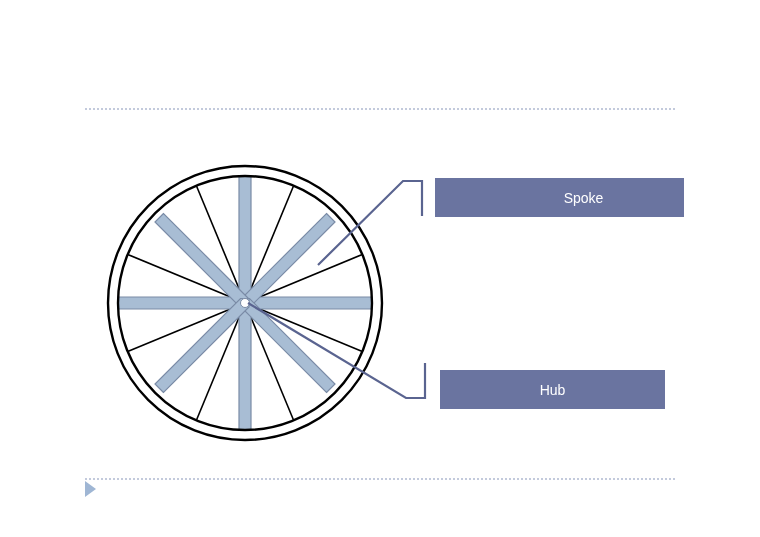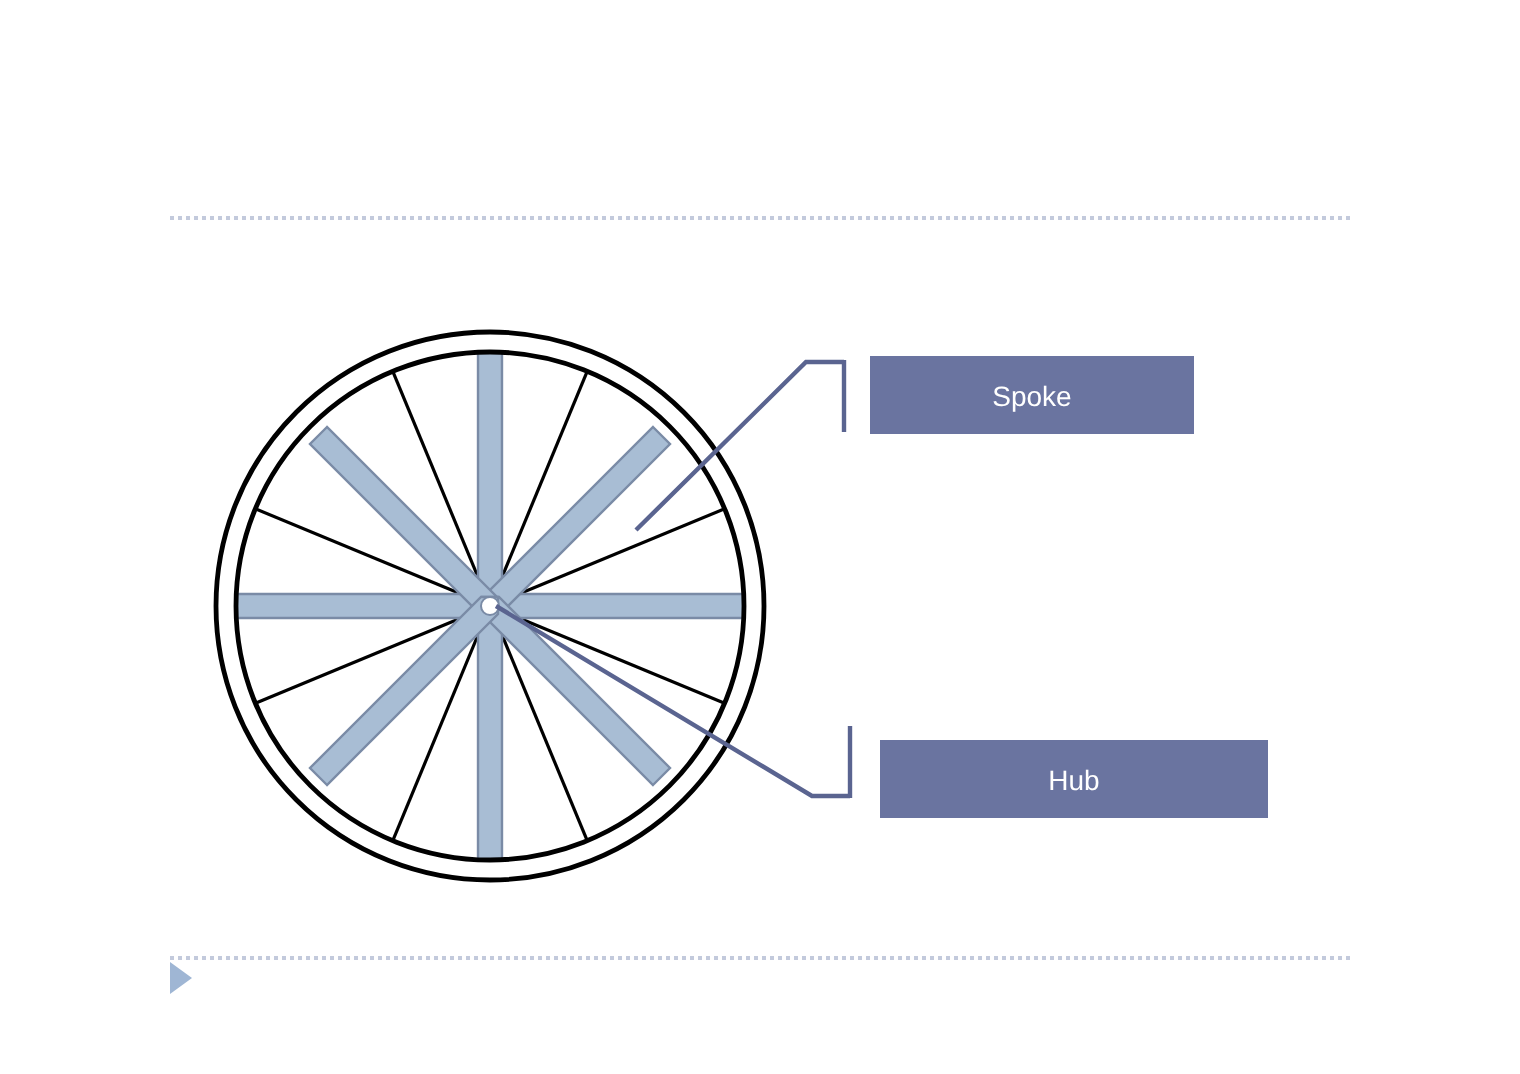--- a/index.html
+++ b/index.html
@@ -80,27 +80,28 @@
     font-family: "Liberation Sans", sans-serif;
     font-size: 14px;
     display: flex;
     align-items: center;
     justify-content: center;
     text-align: center;
   }
   #callout-spoke {
     left: 435px;
     top: 178px;
-    width: 162px;
+    width: 201px;
     height: 39px;
+    padding-left: 48px;
   }
   #callout-hub {
     left: 440px;
     top: 370px;
-    width: 194px;
+    width: 225px;
     height: 39px;
   }
 
   
   #leaders {
     position: absolute;
     left: 0;
     top: 0;
     width: 760px;
     height: 537px;

